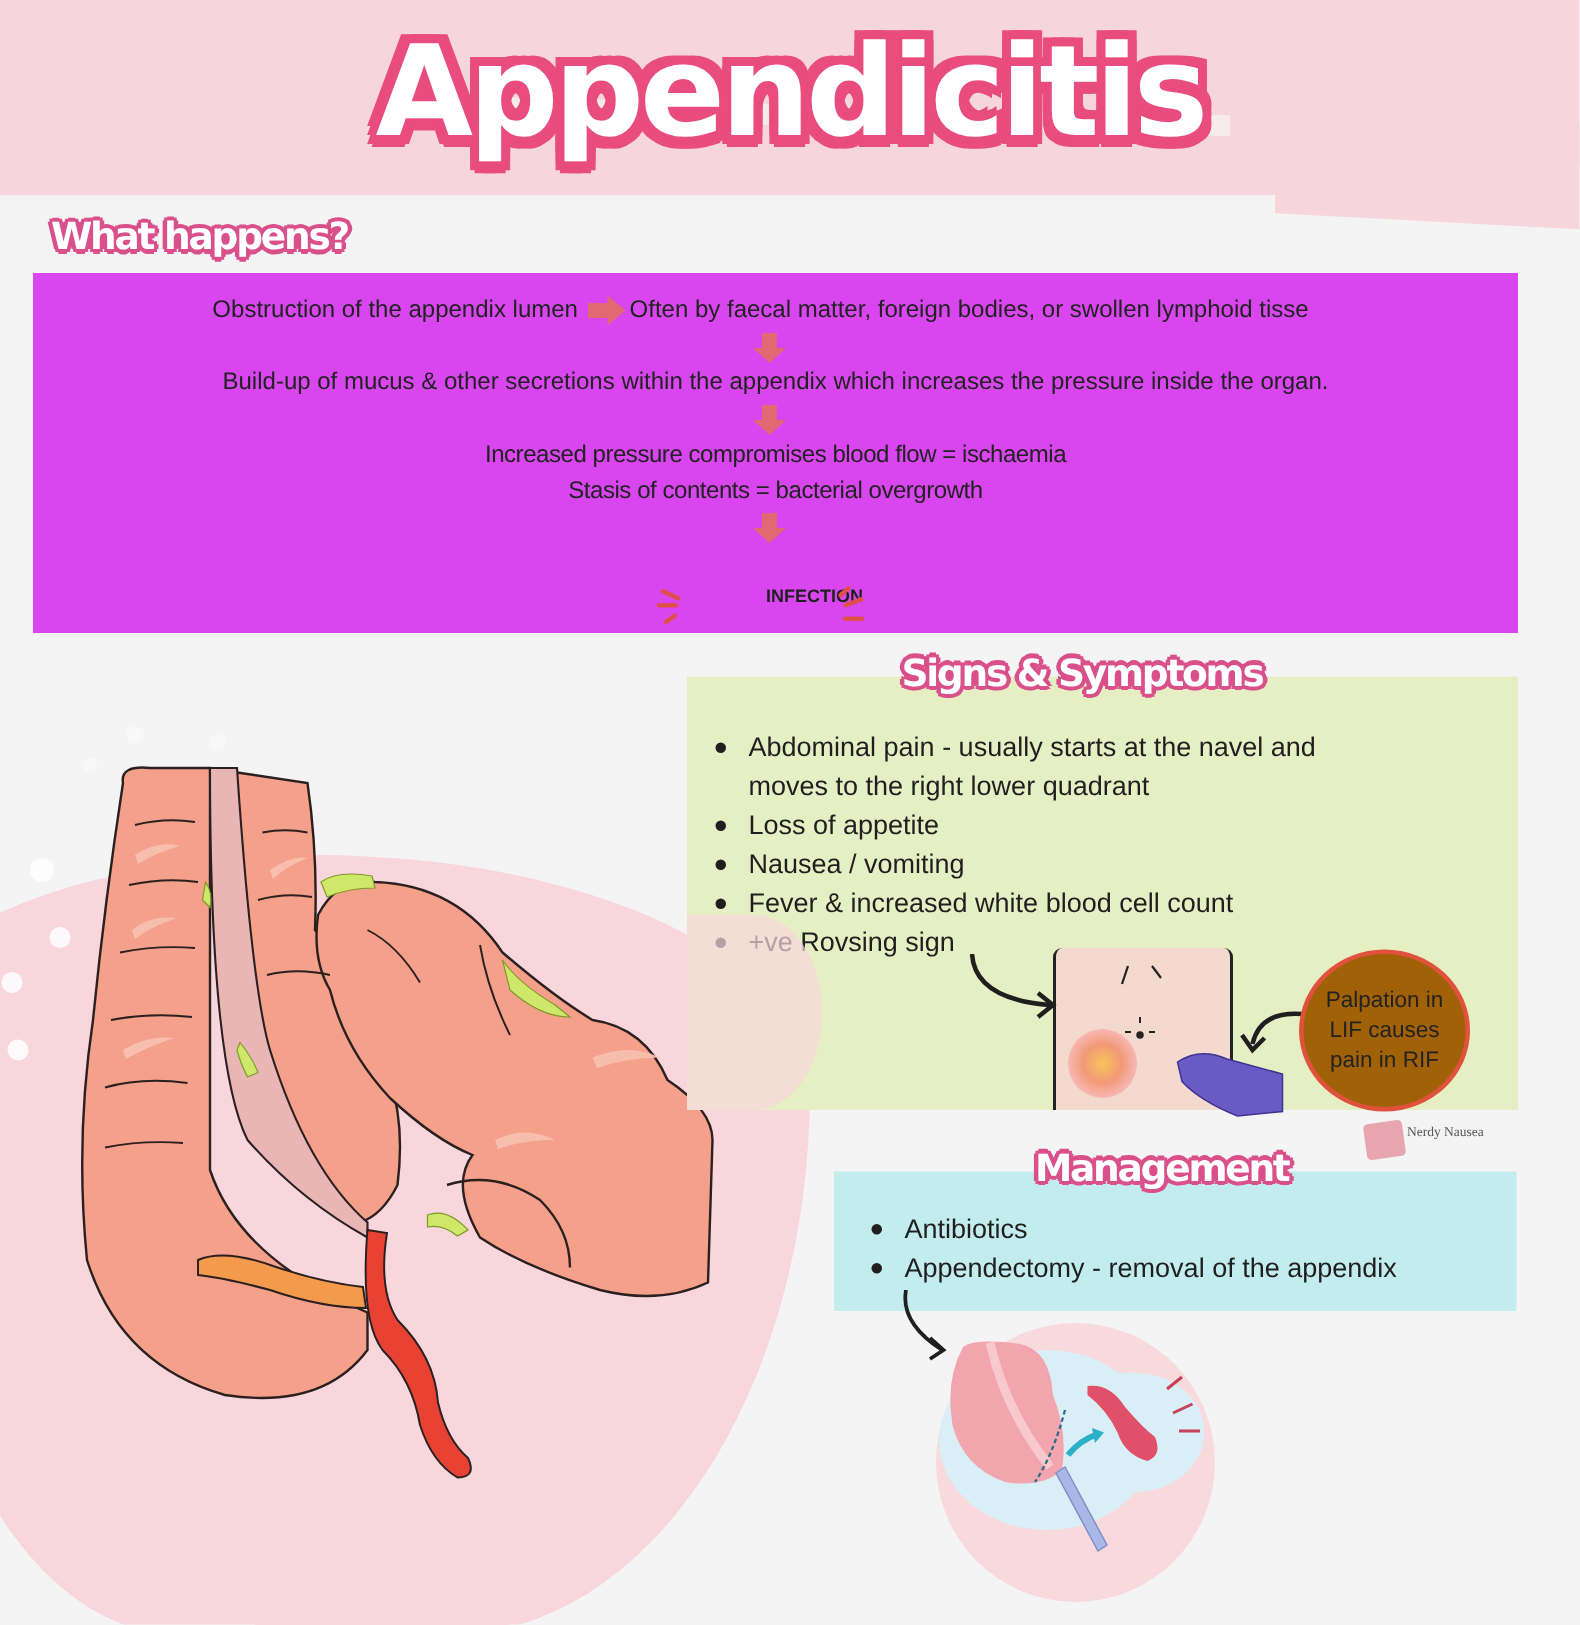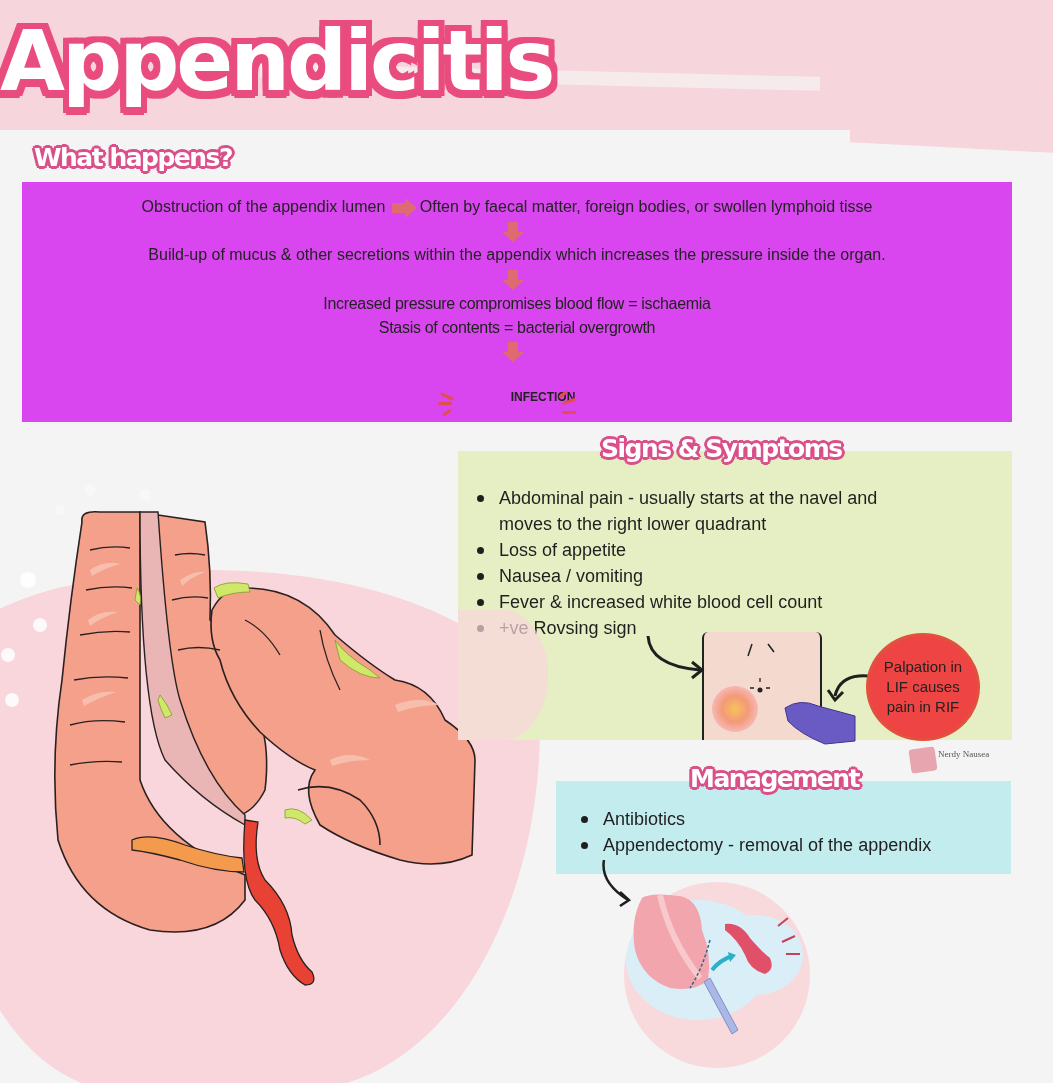--- a/index.html
+++ b/index.html
@@ -7,21 +7,21 @@
   body { background: #f4f4f4; font-family: "Liberation Sans", sans-serif; position: relative; color: #1f1f1f; }
 
   .abs { position: absolute; }
 
   
   .hdr-band { position: absolute; left: 0; top: 0; width: 1053px; height: 130px; background: #f7d5dd; border-radius: 0 0 22px 0; }
   .hdr-stripe { position: absolute; left: 850px; top: 78px; width: 220px; height: 70px; background: #f7d5dd; transform: skewY(3deg); }
   .hdr-stripe2 { position: absolute; left: 260px; top: 70px; width: 560px; height: 14px; background: #f4f4f4; opacity: .7; transform: rotate(1.4deg); }
 
   .title {
-    position: absolute; left: 0; width: 1053px; top: 12px; 
+    position: absolute; left: 0; width: 1053px; top: 12px; text-align: center;
     font-family: "DejaVu Sans", sans-serif; font-weight: bold; font-size: 84px; letter-spacing: -3px;
     color: #ffffff;
     -webkit-text-stroke: 0;
     text-shadow:
       0 0 0 #e94c7e,
       4px 0 0 #e94c7e, -4px 0 0 #e94c7e, 0 4px 0 #e94c7e, 0 -4px 0 #e94c7e,
       4px 4px 0 #e94c7e, -4px -4px 0 #e94c7e, 4px -4px 0 #e94c7e, -4px 4px 0 #e94c7e,
       6px 0 0 #e94c7e, -6px 0 0 #e94c7e, 0 6px 0 #e94c7e, 0 -6px 0 #e94c7e,
       6px 6px 0 #e94c7e, -6px -6px 0 #e94c7e, 6px -6px 0 #e94c7e, -6px 6px 0 #e94c7e,
       3px 8px 0 #e94c7e, -3px 8px 0 #e94c7e;
@@ -51,21 +51,21 @@
   .burst { position: absolute; width: 14px; height: 3px; background: #e0504a; border-radius: 2px; }
 
   
   .ss-panel { position: absolute; left: 458px; top: 451px; width: 554px; height: 289px; background: #e6efc3; }
   .bullets { position: absolute; list-style: none; font-size: 18px; color: #1f1f1f; }
   .bullets li { position: relative; padding-left: 25px; line-height: 26px; }
   .bullets li::before { content: ""; position: absolute; left: 3px; top: 10px; width: 7px; height: 7px; border-radius: 50%; background: #1f1f1f; }
 
   .torso { position: absolute; left: 702px; top: 632px; width: 120px; height: 108px; background: #f4d9cf; border-left: 2px solid #222; border-right: 2px solid #222; border-radius: 6px 6px 0 0; }
   .pain-glow { position: absolute; left: 712px; top: 686px; width: 46px; height: 46px; border-radius: 50%; background: radial-gradient(circle, #f8c25a 0%, #f29a78 40%, #f7b7b3 70%, rgba(247,183,179,0) 100%); }
-  .callout-circle { position: absolute; left: 866px; top: 633px; width: 114px; height: 108px; border: 3px solid #e0523d; border-radius: 50%; background: #ef4444; display: flex; align-items: center; justify-content: center; text-align: center; font-size: 15px; line-height: 20px; color: #222; }
+  .callout-circle { position: absolute; left: 866px; top: 633px; width: 114px; height: 108px; border: 3px solid #e0523d; border-radius: 50%; background: #a16207; display: flex; align-items: center; justify-content: center; text-align: center; font-size: 15px; line-height: 20px; color: #222; }
 
   .pink-blob-left { position: absolute; left: -60px; top: 570px; width: 600px; height: 520px; background: #f8d6dc; border-radius: 45% 55% 40% 30% / 20% 30% 70% 60%; }
   .pink-overlay { position: absolute; left: 458px; top: 610px; width: 90px; height: 130px; background: rgba(248,214,220,.7); border-radius: 0 60% 60% 0; }
 
   .logo { position: absolute; left: 908px; top: 746px; width: 100px; height: 30px; }
   .logo-book { position: absolute; left: 2px; top: 2px; width: 26px; height: 24px; background: #e7a5b0; transform: rotate(-8deg); border-radius: 3px; }
   .logo-t1 { position: absolute; left: 30px; top: 3px; font-family: "Liberation Serif", serif; font-size: 9px; color: #555; }
   .logo-t2 { position: absolute; left: 20px; top: 15px; font-family: "Liberation Serif", serif; font-size: 11px; color: #9a9a9a; letter-spacing: 0.5px; margin-top: 32px; }
 
   

